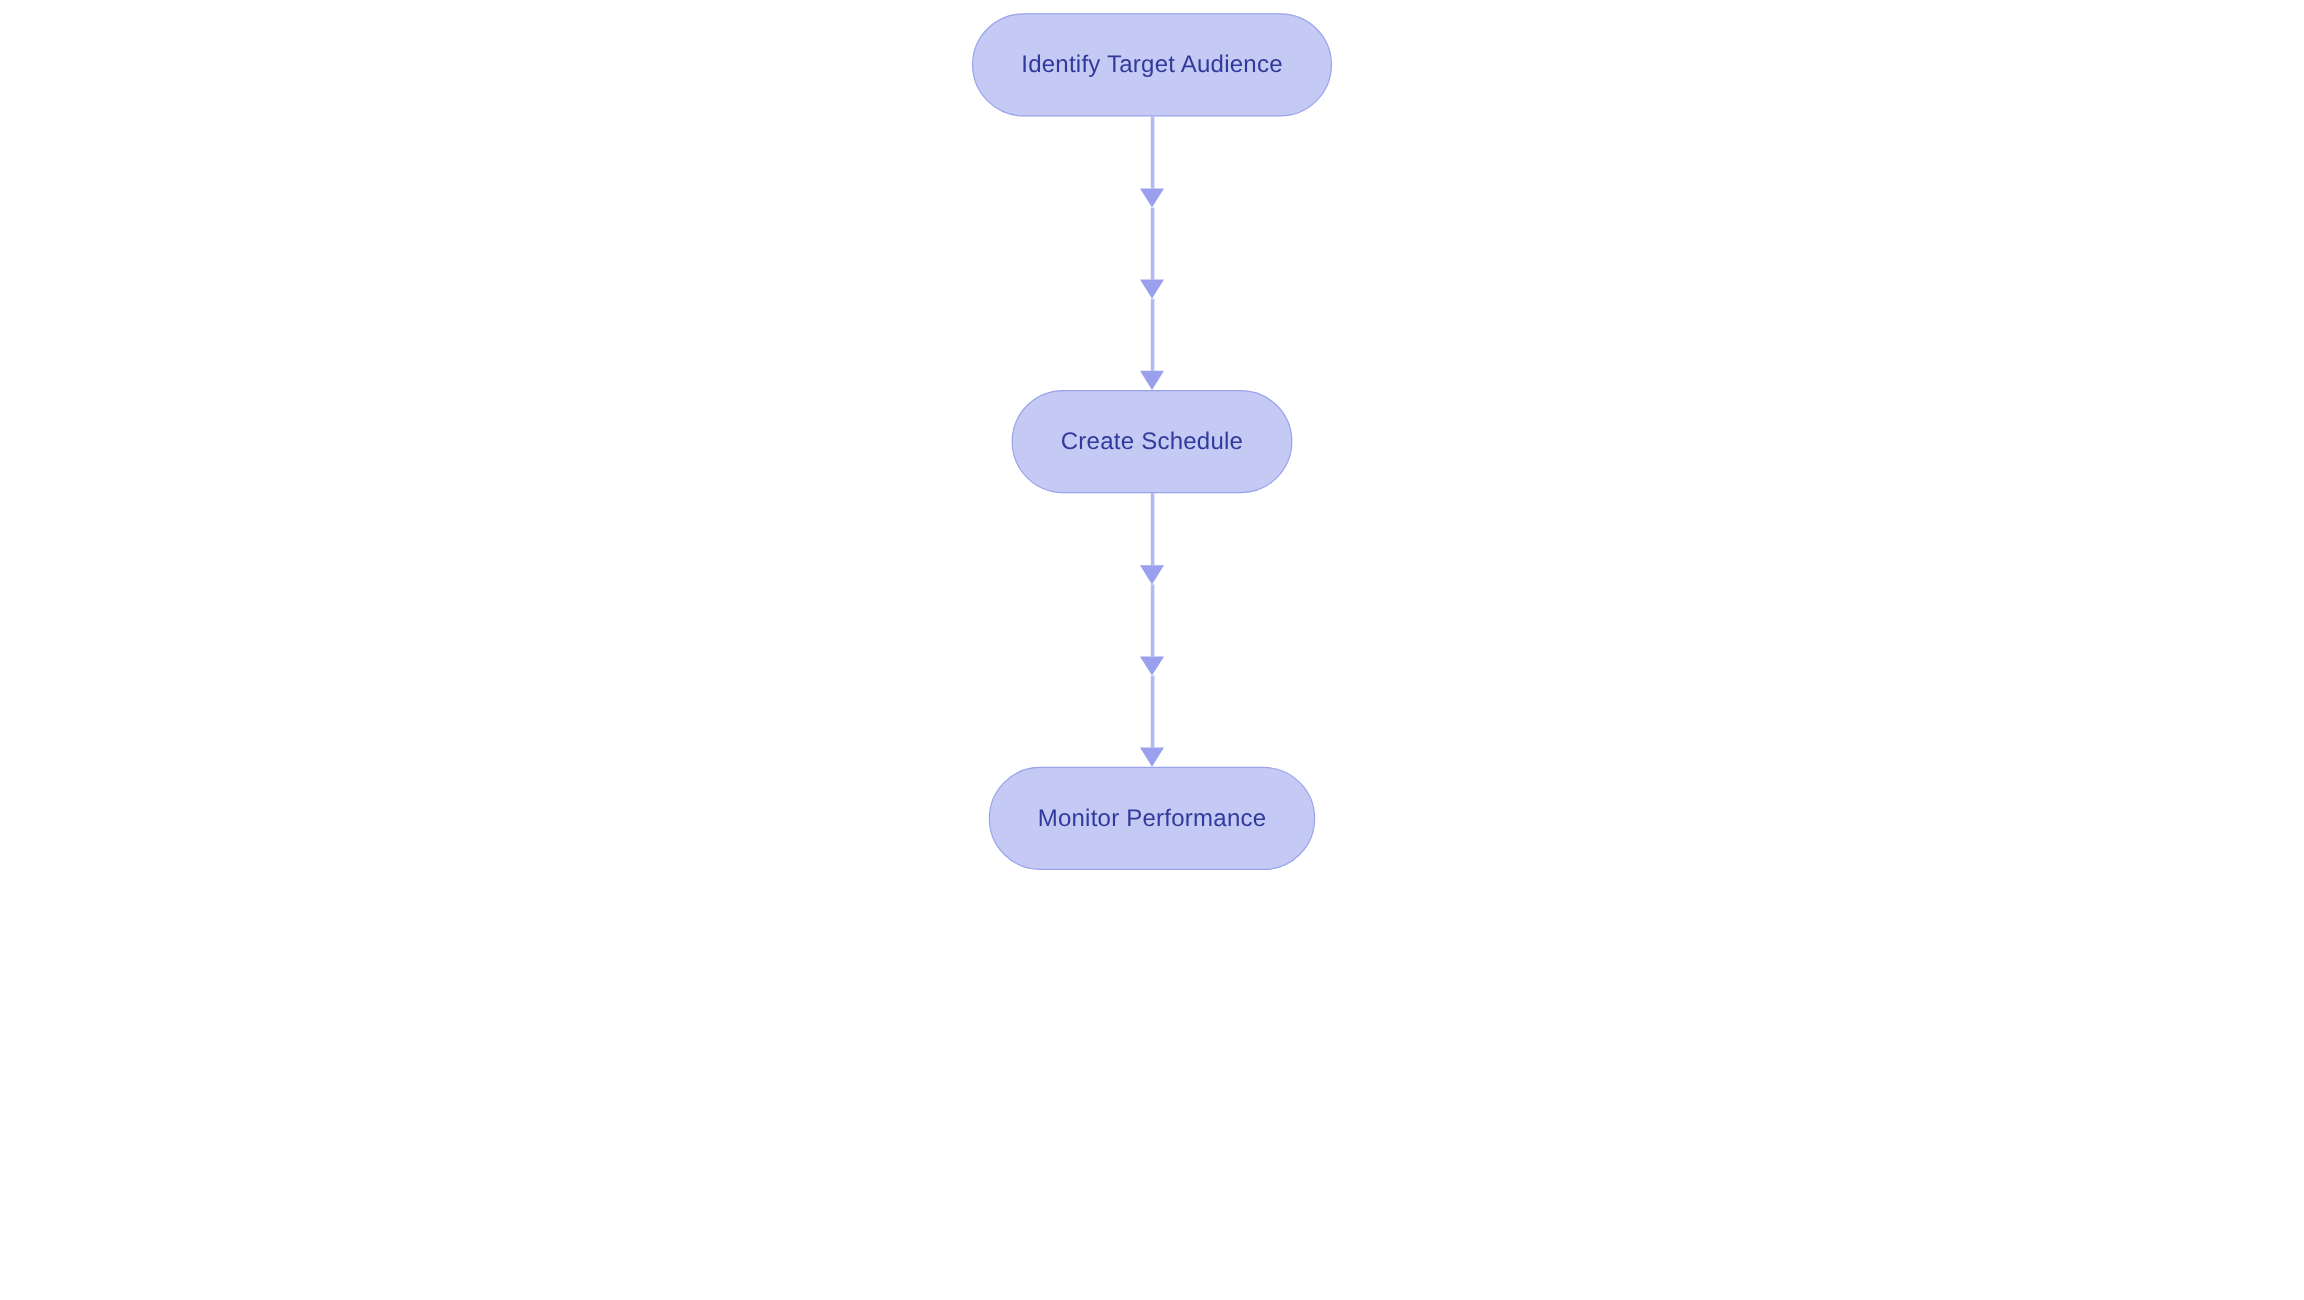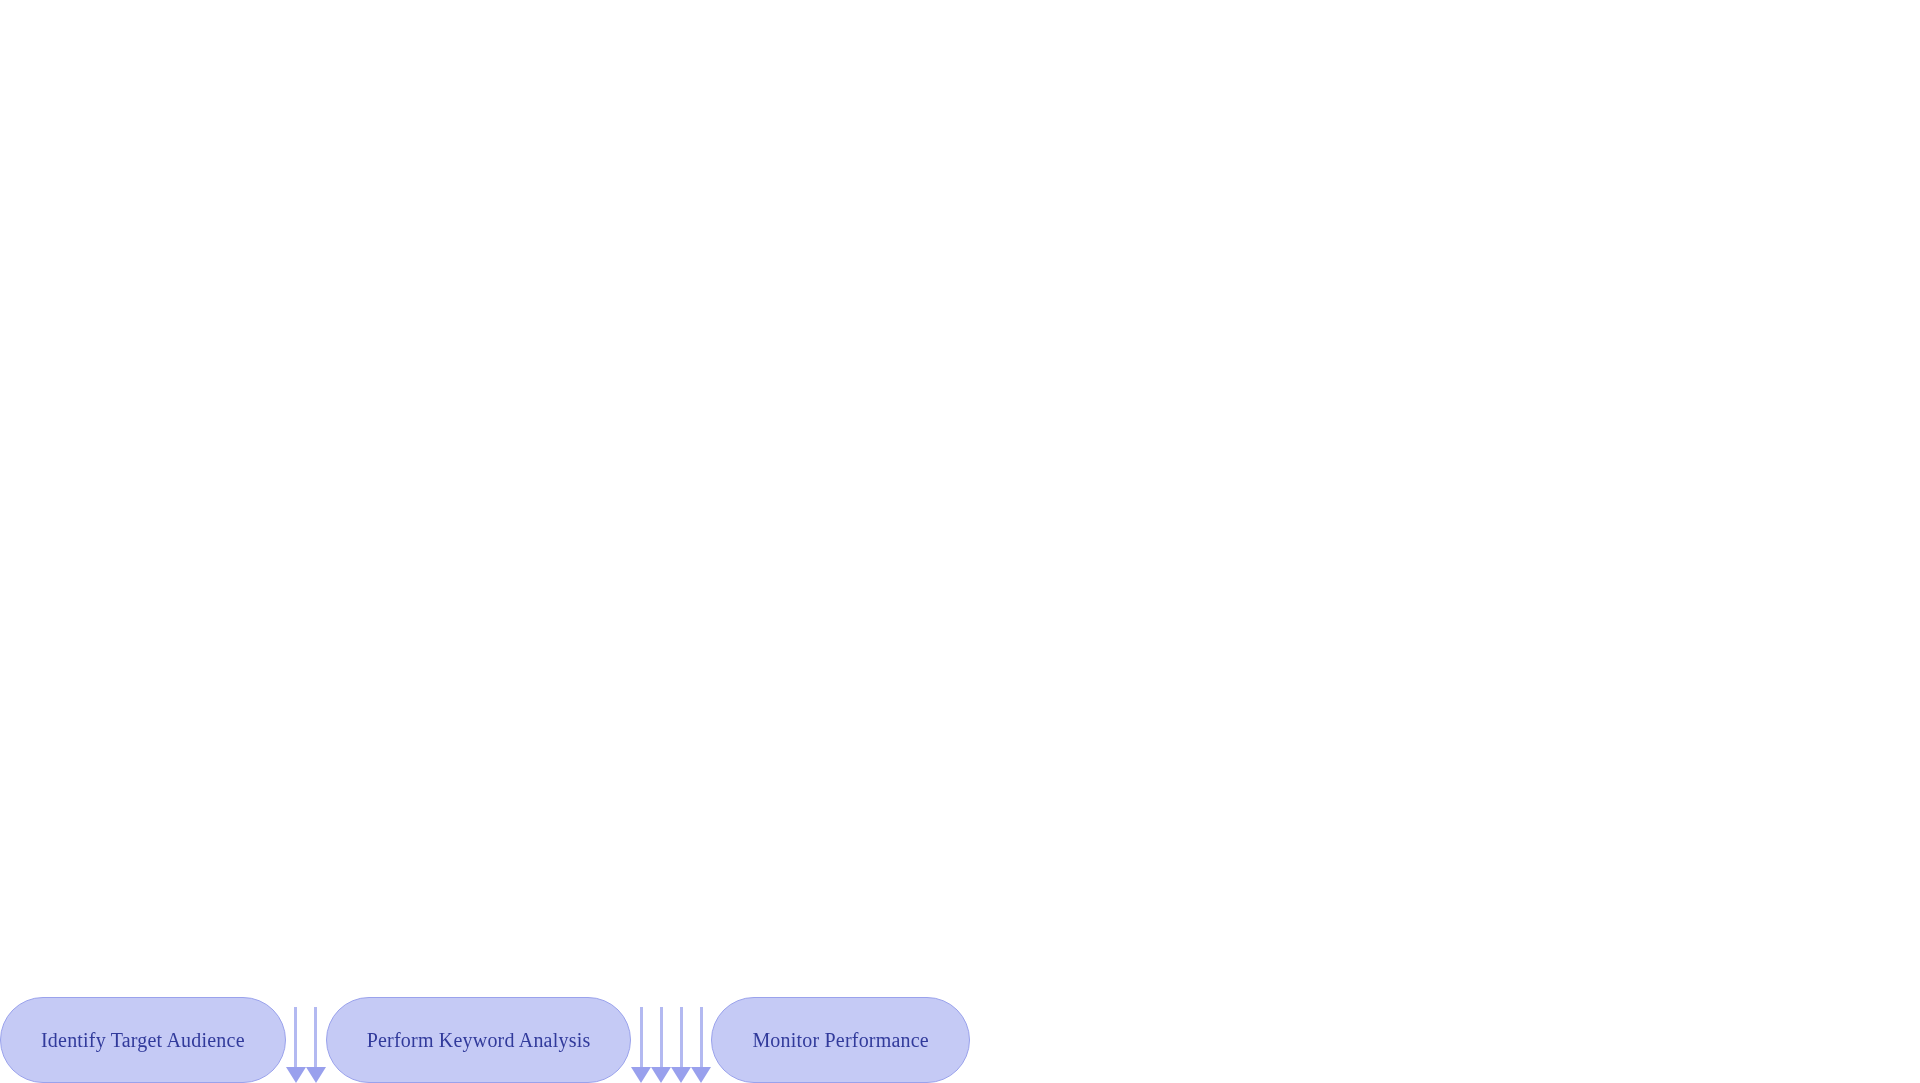--- a/index.html
+++ b/index.html
@@ -8,25 +8,24 @@
     background: #ffffff;
     width: 1920px;
     height: 1083px;
     overflow: hidden;
     font-family: "Liberation Sans", sans-serif;
   }
   .flowchart {
     width: 1920px;
     height: 1083px;
     display: flex;
-    flex-direction: row;
-    align-items: flex-end;
+    flex-direction: column;
+    align-items: center;
     padding-top: 11px;
     box-sizing: border-box;
-    font-family: Liberation Serif, serif;
   }
   .node {
     height: 86px;
     border-radius: 43px;
     background: var(--node-fill, #c5caf5);
     border: 1.6px solid var(--node-border, #9aa2ec);
     color: var(--node-text, #313a9b);
     display: flex;
     align-items: center;
     justify-content: center;
@@ -70,29 +69,29 @@
     <div class="line"></div>
     <div class="head"></div>
   </div>
 
 
   <div class="connector">
     <div class="line"></div>
     <div class="head"></div>
   </div>
 
-  <div class="node">
-    <span class="node-label">Perform Keyword Analysis</span>
-  </div>
 
   <div class="connector">
     <div class="line"></div>
     <div class="head"></div>
   </div>
 
+  <div class="node">
+    <span class="node-label">Create Schedule</span>
+  </div>
 
   <div class="connector">
     <div class="line"></div>
     <div class="head"></div>
   </div>
 
 
   <div class="connector">
     <div class="line"></div>
     <div class="head"></div>

